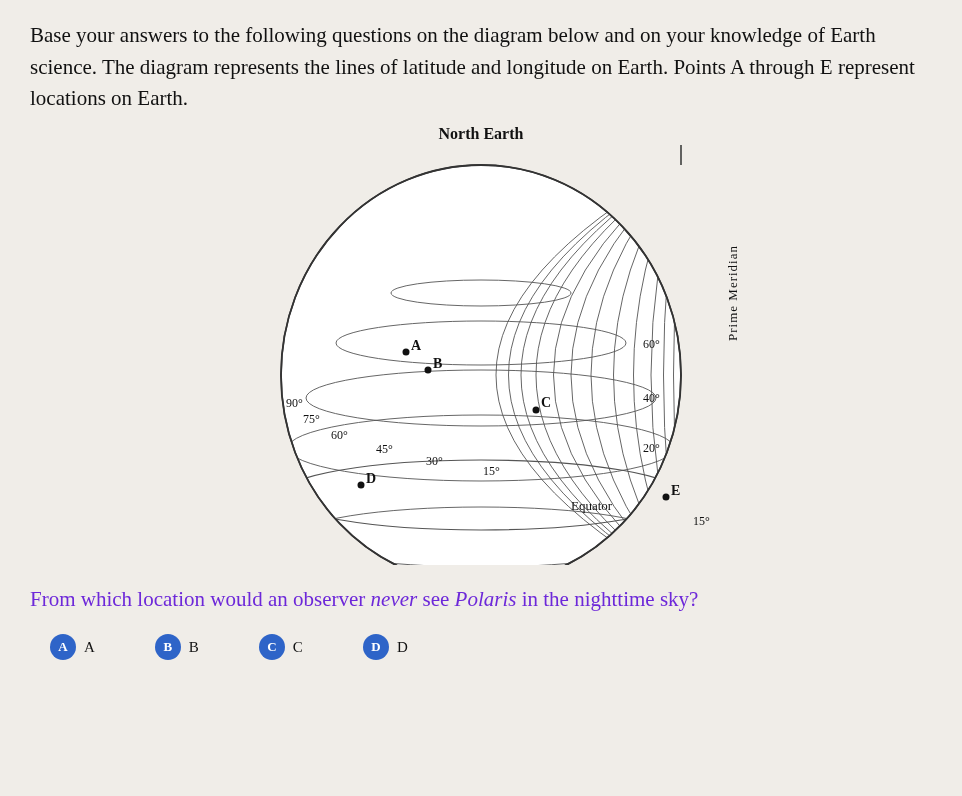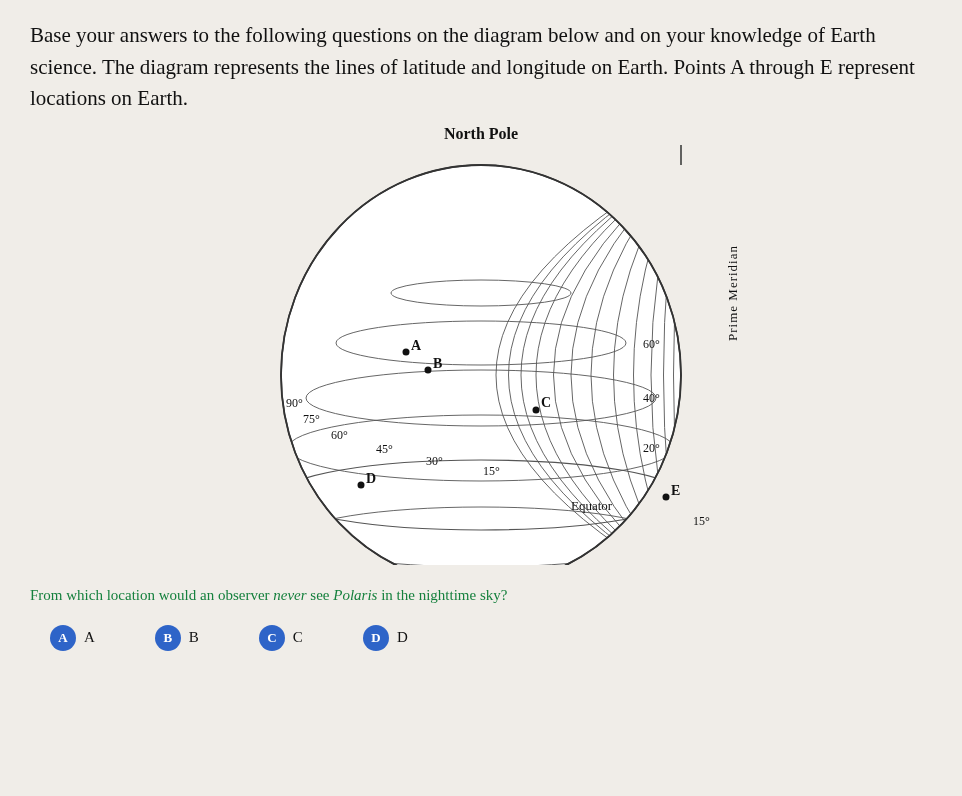--- a/index.html
+++ b/index.html
@@ -46,23 +46,23 @@
       right: -10px;
       top: 100px;
       font-size: 13px;
       color: #111;
       writing-mode: vertical-rl;
       text-orientation: mixed;
       transform: rotate(180deg);
       letter-spacing: 1px;
     }
     .question-text {
-      font-size: 15px;
+      font-size: 21px;
       line-height: 1.6;
-      color: #15803d;
+      color: #6d28d9;
       margin-top: 18px;
       margin-bottom: 18px;
     }
     .question-text em {
       font-style: italic;
     }
     .answers-row {
       display: flex;
       flex-direction: row;
       gap: 60px;
@@ -91,21 +91,21 @@
     .circle-a { background: #2e64c8; }
     .circle-b { background: #2e64c8; }
     .circle-c { background: #2e64c8; }
     .circle-d { background: #2e64c8; }
   </style>
 </head>
 <body>
 
 <p class="intro-text">Base your answers to the following questions on the diagram below and on your knowledge of Earth science. The diagram represents the lines of latitude and longitude on Earth. Points A through E represent locations on Earth.</p>
 
-<div class="north-pole-label">North Pole</div>
+<div class="north-pole-label">North Earth</div>
 
 <div class="diagram-container">
   <div class="globe-wrapper">
     <svg class="globe-svg" viewBox="0 0 500 420" xmlns="http://www.w3.org/2000/svg">
 
       <defs>
         <clipPath id="globe-clip">
           <ellipse cx="250" cy="230" rx="200" ry="210"></ellipse>
         </clipPath>
       </defs>

